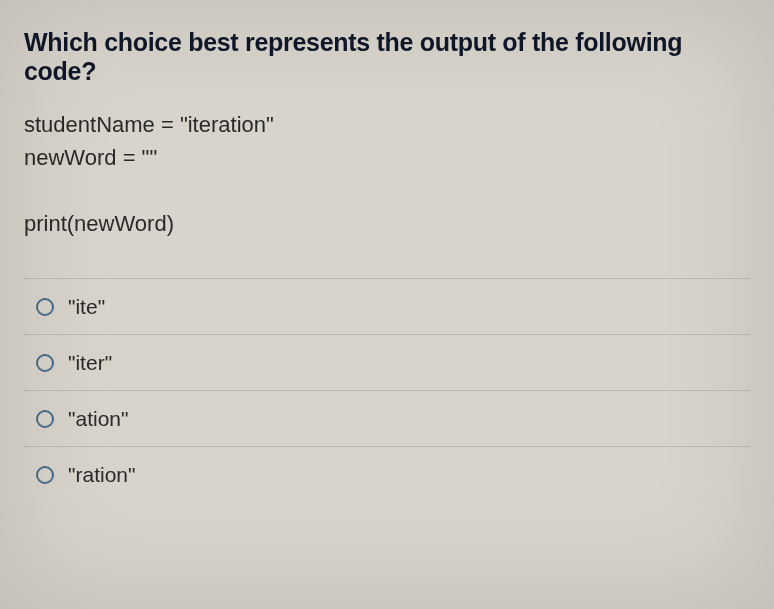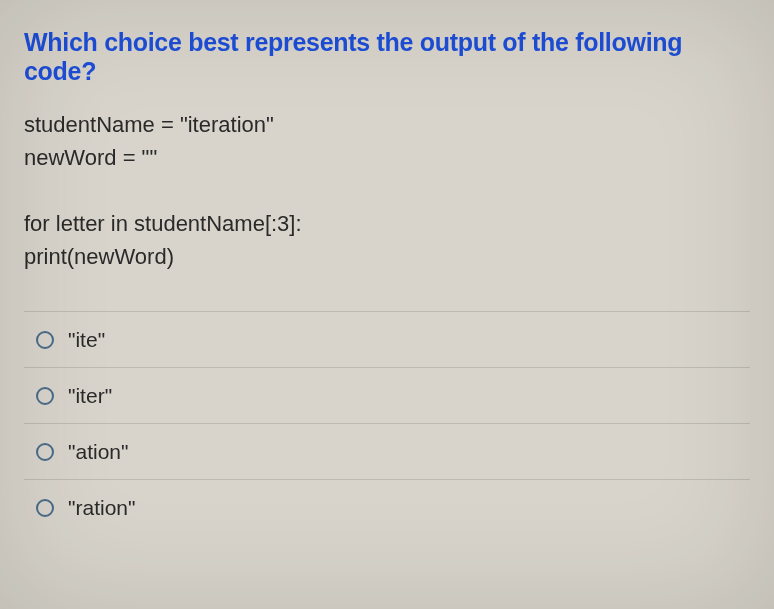--- a/index.html
+++ b/index.html
@@ -9,21 +9,21 @@
     background: #d8d4cb;
     font-family: Arial, Helvetica, sans-serif;
     color: #2a2a2a;
     padding: 28px 24px 0 24px;
     position: relative;
     overflow: hidden;
   }
   .question {
     font-size: 25px;
     font-weight: 700;
-    color: #1d4ed8;
+    color: #0f172a;
     margin-bottom: 22px;
     letter-spacing: -0.3px;
   }
   .code-block {
     font-size: 22px;
     color: #2a2a2a;
     line-height: 1.5;
     margin-bottom: 38px;
   }
   .code-line { white-space: pre; }
@@ -59,21 +59,20 @@
 </style>
 </head>
 <body>
 
 <div class="question">Which choice best represents the output of the following code?</div>
 
 <div class="code-block">
   <div class="code-line">studentName = "iteration"</div>
   <div class="code-line">newWord = ""</div>
   <div class="blank"></div>
-  <div class="code-line">for letter in studentName[:3]:</div>
   <div class="code-line">print(newWord)</div>
 </div>
 
 <div class="options">
   <div class="option">
     <div class="radio"></div>
     <span class="option-text">"ite"</span>
   </div>
   <div class="option">
     <div class="radio"></div>

